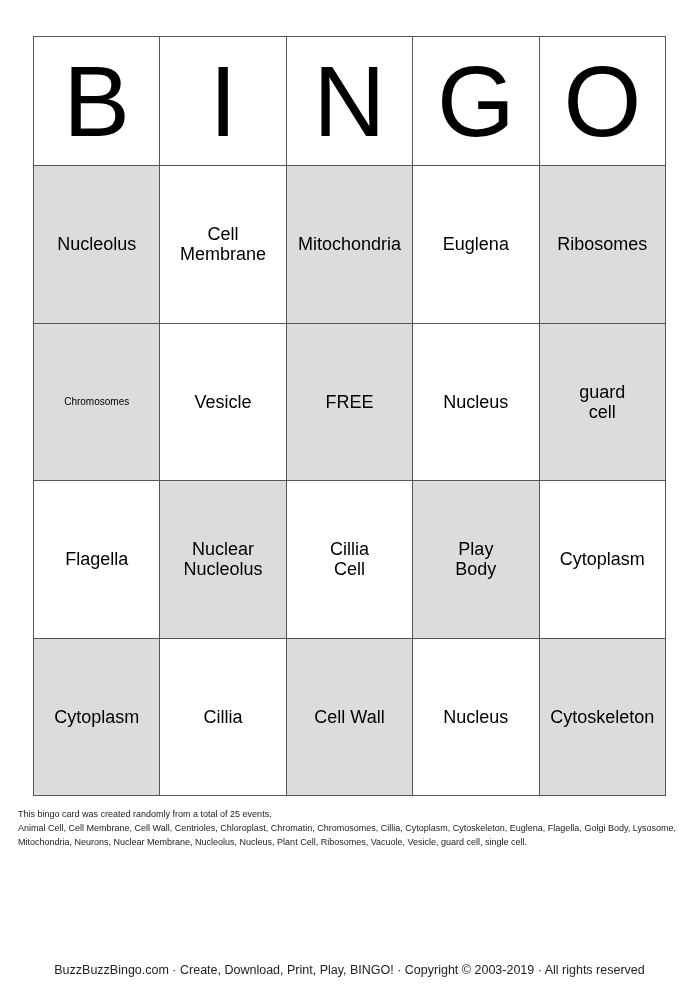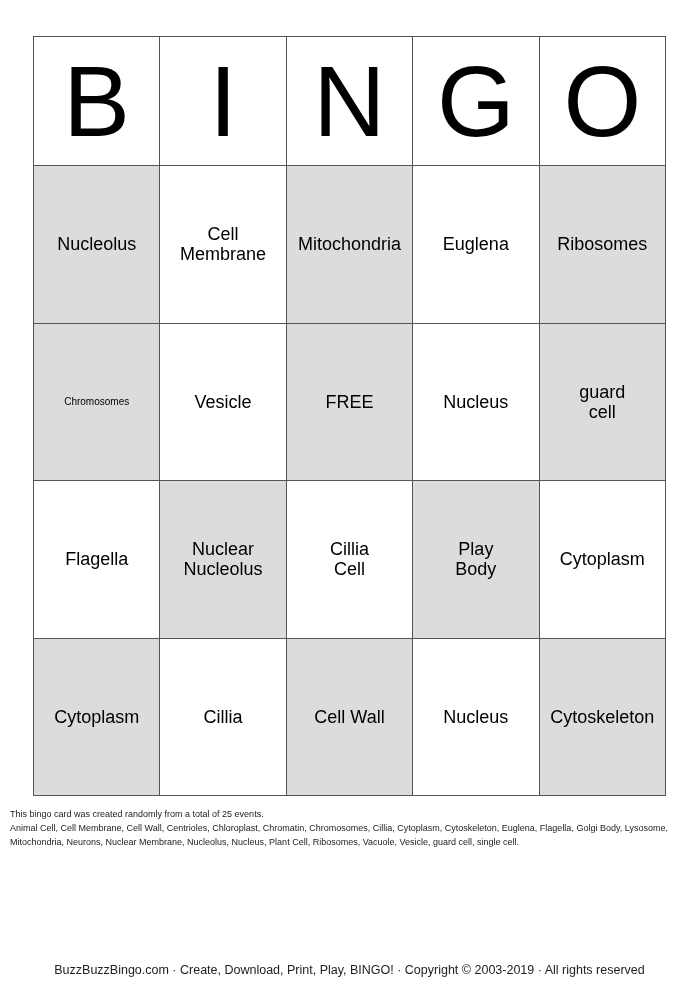--- a/index.html
+++ b/index.html
@@ -2,21 +2,21 @@
 <html><head>
 <meta charset="utf-8">
 <style>
   html, body { margin:0; padding:0; background:#fff; }
   body { width:699px; height:989px; position:relative; font-family:"Liberation Sans", sans-serif; color:#000; }
   .grid { position:absolute; left:33px; top:36px; width:633px; height:760px; border-collapse:collapse; table-layout:fixed; }
   .grid td { border:1px solid #555; text-align:center; vertical-align:middle; padding:0 4px; width:126px; height:125px; font-size:18px; line-height:20px; white-space:pre-line; }
   .grid td.shade { background:#dcdcdc; }
   .grid td.small { font-size:10px; }
   .grid th { border:1px solid #555; font-weight:normal; font-size:100px; height:126px; line-height:100px; background:#fff; }
-  .info { position:absolute; left:10px; top:807px; width:680px; font-size:9px; line-height:14px; color:#222; }
+  .info { position:absolute; left:18px; top:807px; width:680px; font-size:9px; line-height:14px; color:#222; }
   .footer { position:absolute; left:0; width:699px; top:963px; text-align:center; font-size:12.5px; color:#222; }
 </style>
 </head>
 <body>
 
 <table class="grid">
   <thead>
     <tr>
       <th>B</th>
       <th>I</th>

